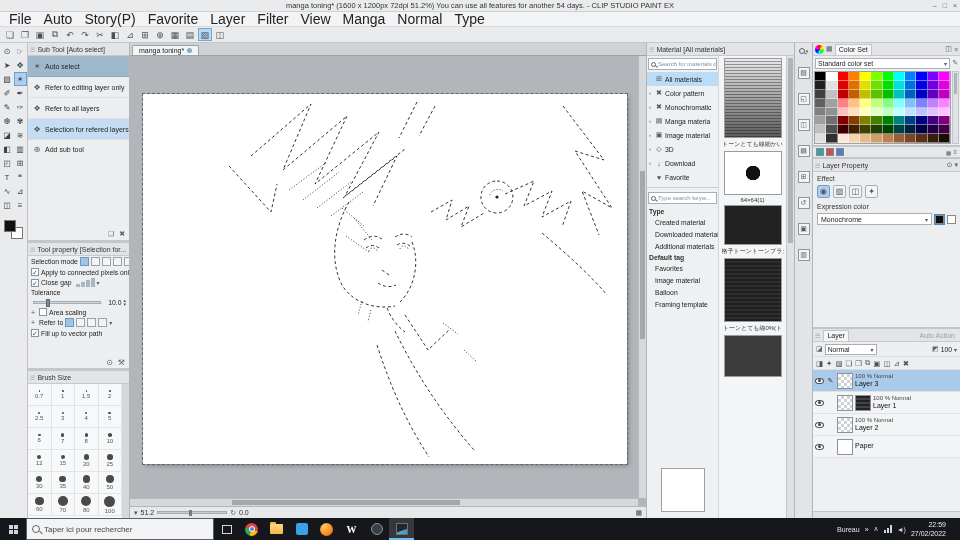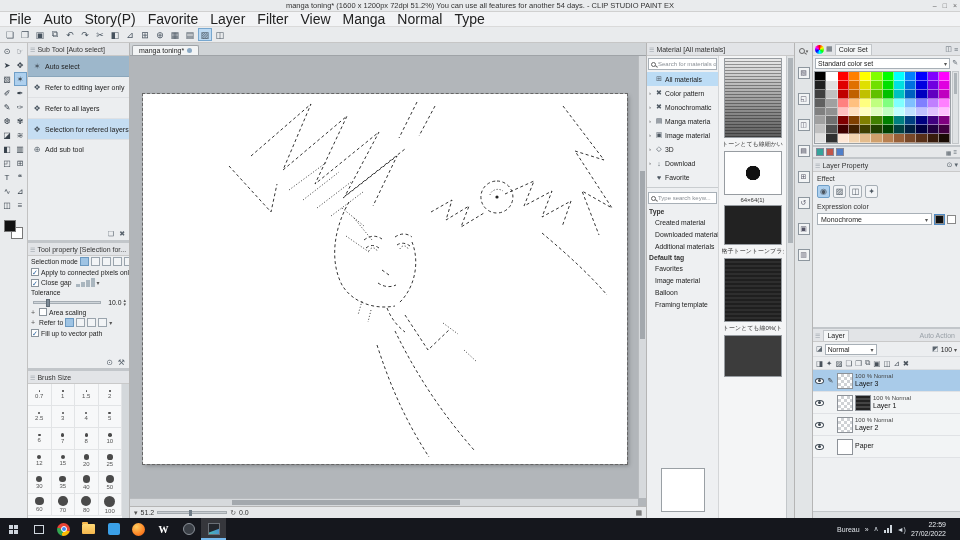--- a/index.html
+++ b/index.html
@@ -890,20 +890,24 @@
 
   <div class="taskbar">
     <div class="tb-start">
       <span class="win-logo">
           <span></span>
           <span></span>
           <span></span>
           <span></span>
         </span>
     </div>
+    <div class="tb-search">
+      <span class="mag mag2"></span>
+      <span class="tb-ph">Taper ici pour rechercher</span>
+    </div>
     <div class="tb-app">
         <span class="tv-ic"></span>
       </div>
     <div class="tb-app">
         <span class="ic-chrome">
           <i></i>
         </span>
       </div>
     <div class="tb-app">
         <span class="ic-folder"></span>

